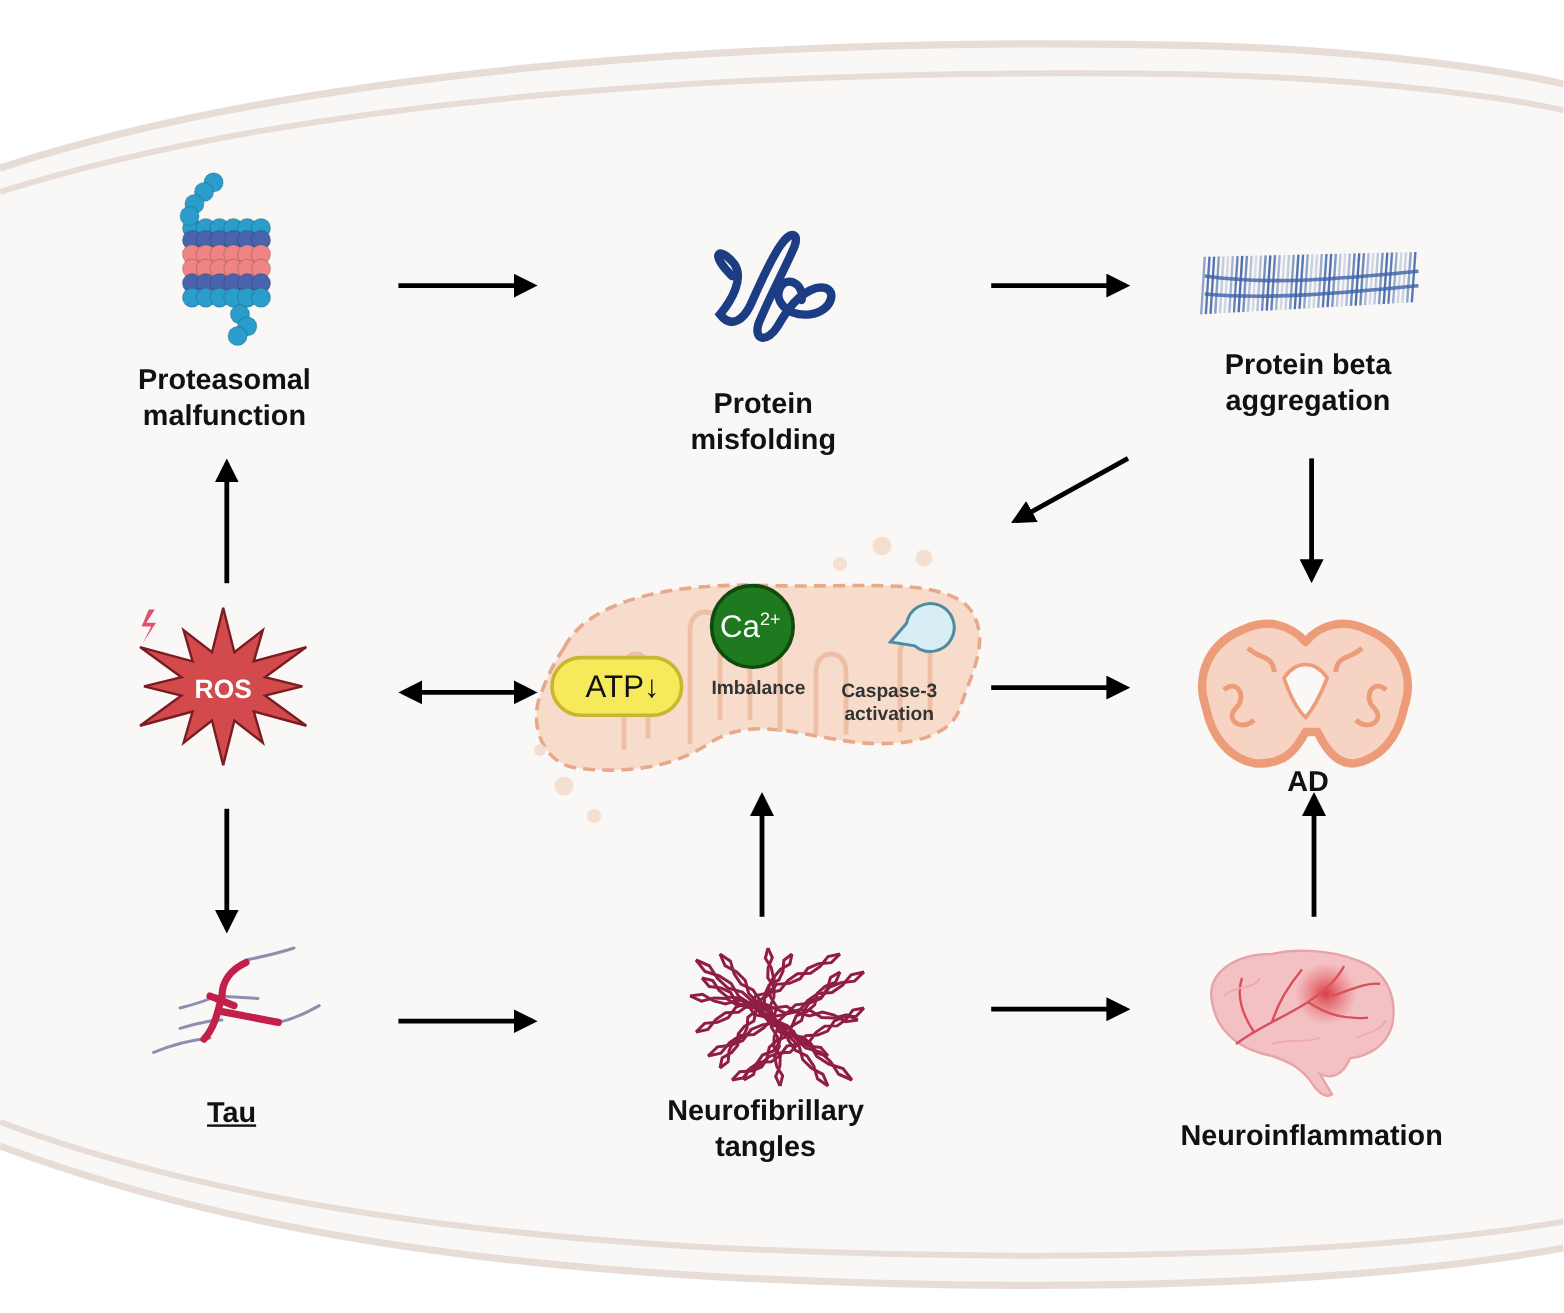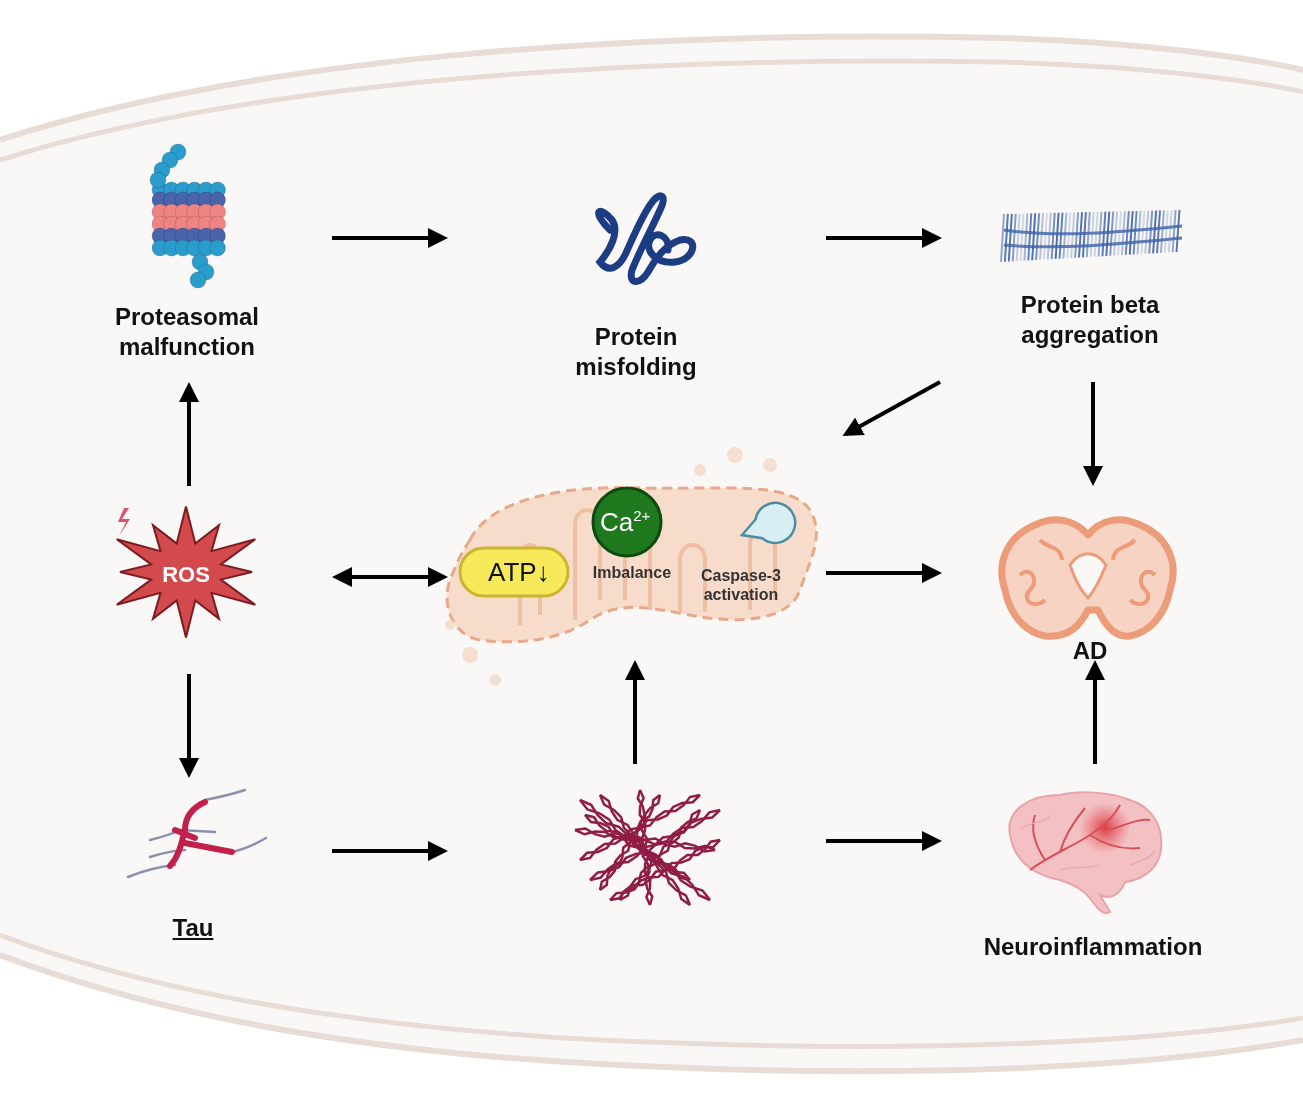--- a/index.html
+++ b/index.html
@@ -262,16 +262,20 @@
     <span>Protein</span>
     <span>misfolding</span>
   </div>
   <div class="label" style="left:980px;top:290px;width:220px;">
     <span>Protein beta</span>
     <span>aggregation</span>
   </div>
   <div class="label" style="left:43px;top:913px;width:300px;text-decoration:underline;">
     <span>Tau</span>
   </div>
+  <div class="label" style="left:528px;top:911px;width:220px;">
+    <span>Neurofibrillary</span>
+    <span>tangles</span>
+  </div>
   <div class="label" style="left:963px;top:932px;width:260px;">
     <span>Neuroinflammation</span>
   </div>
 </div>
 
 </body></html>

